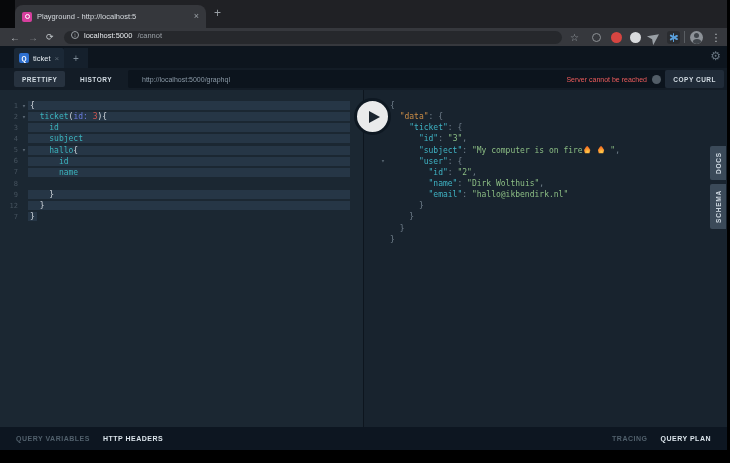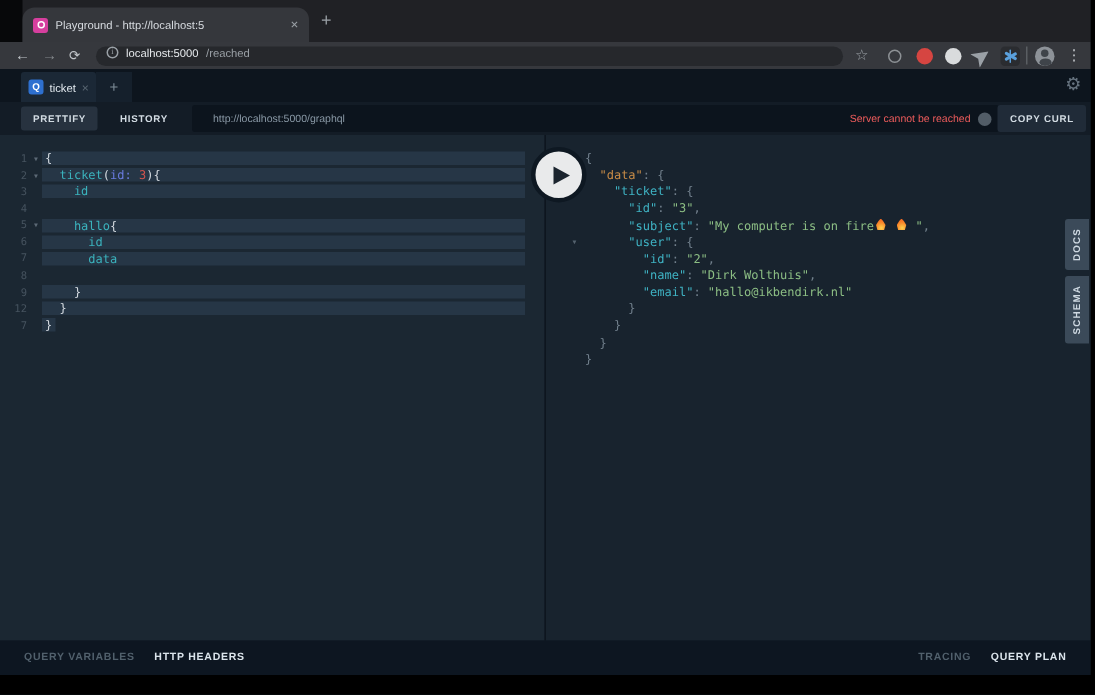--- a/index.html
+++ b/index.html
@@ -134,21 +134,21 @@
     <div id="browser-newtab">+</div>
   </div>
 
   <div id="btoolbar">
     <div class="navico" id="nav-back">←</div>
     <div class="navico" id="nav-fwd">→</div>
     <div class="navico" id="nav-refresh">⟳</div>
     <div id="omnibox">
       <div id="info-ic">i</div>
       <span id="url-host">localhost:5000</span>
-        <span id="url-path">/reached</span>
+        <span id="url-path">/cannot</span>
     </div>
     <div class="navico" id="star-ic">☆</div>
     <div class="extic" id="ext-ring">
         <i></i>
       </div>
     <div class="extic" id="ext-red">
         <i></i>
       </div>
     <div class="extic" id="ext-white">
         <i></i>
@@ -210,35 +210,36 @@
             <span class="code"><span class="c-p">  </span><span class="c-field">ticket</span><span class="c-p">(</span><span class="c-attr">id:</span><span class="c-p"> </span><span class="c-num">3</span><span class="c-p">){</span></span>
           </div>
           <div class="cm-line sel-full">
             <span class="gut">3</span>
             <span class="fold"></span>
             <span class="code"><span class="c-p">    </span><span class="c-field">id</span></span>
           </div>
           <div class="cm-line sel-full">
             <span class="gut">4</span>
             <span class="fold"></span>
+            <span class="code"><span class="c-p">    </span><span class="c-field">subject</span></span>
           </div>
           <div class="cm-line sel-full">
             <span class="gut">5</span>
             <span class="fold">▾</span>
             <span class="code"><span class="c-p">    </span><span class="c-field">hallo</span><span class="c-p">{</span></span>
           </div>
           <div class="cm-line sel-full">
             <span class="gut">6</span>
             <span class="fold"></span>
             <span class="code"><span class="c-p">      </span><span class="c-field">id</span></span>
           </div>
           <div class="cm-line sel-full">
             <span class="gut">7</span>
             <span class="fold"></span>
-            <span class="code"><span class="c-p">      </span><span class="c-field">data</span></span>
+            <span class="code"><span class="c-p">      </span><span class="c-field">name</span></span>
           </div>
           <div class="cm-line sel-full">
             <span class="gut">8</span>
             <span class="fold"></span>
           </div>
           <div class="cm-line sel-full">
             <span class="gut">9</span>
             <span class="fold"></span>
             <span class="code"><span class="c-p">    }</span></span>
           </div>

